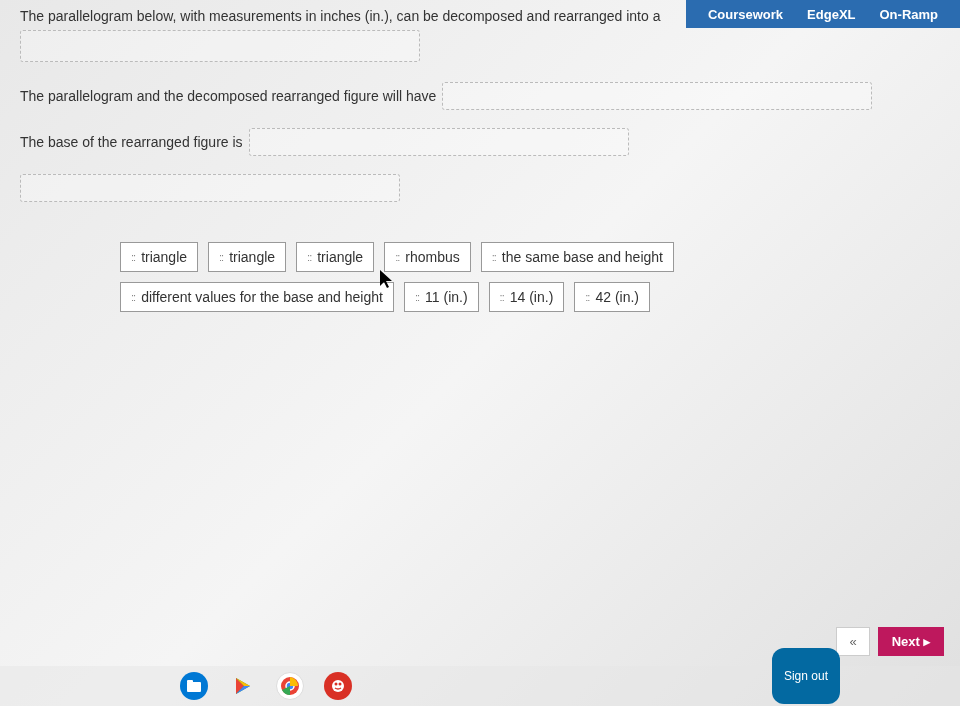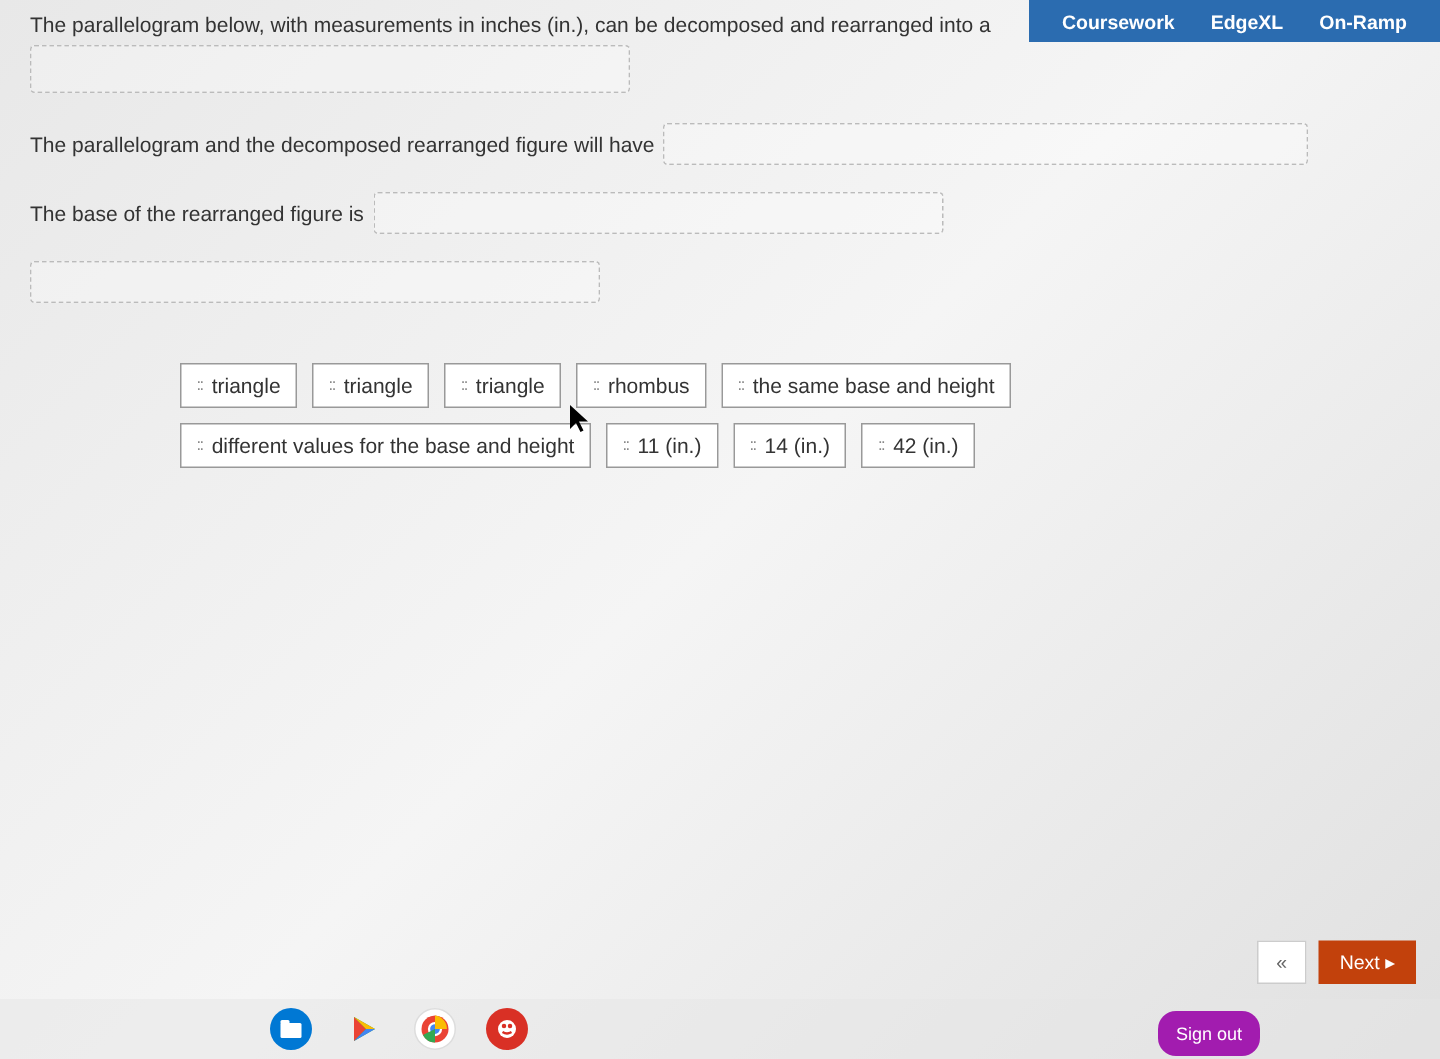--- a/index.html
+++ b/index.html
@@ -96,26 +96,26 @@
       gap: 8px;
     }
     .btn-prev {
       background: #fff;
       border: 1px solid #ccc;
       padding: 6px 12px;
       font-size: 13px;
       color: #666;
     }
     .btn-next {
-      background: #c2410c;
+      background: #be185d;
       color: white;
       border: none;
       padding: 6px 14px;
       font-size: 13px;
-      font-weight: normal;
+      font-weight: bold;
     }
     .taskbar {
       position: absolute;
       bottom: 0;
       left: 0;
       right: 0;
       height: 40px;
       background: rgba(230,230,230,0.5);
       display: flex;
       align-items: center;
@@ -127,23 +127,23 @@
       height: 28px;
       border-radius: 50%;
       display: flex;
       align-items: center;
       justify-content: center;
     }
     .signout {
       position: absolute;
       bottom: 2px;
       right: 120px;
-      background: #a21caf;
+      background: #0369a1;
       color: white;
-      padding: 8px 12px;
+      padding: 21px 12px;
       border-radius: 12px;
       font-size: 12px;
     }
     .cursor {
       position: absolute;
       top: 270px;
       left: 380px;
       font-size: 18px;
       color: #000;
     }

